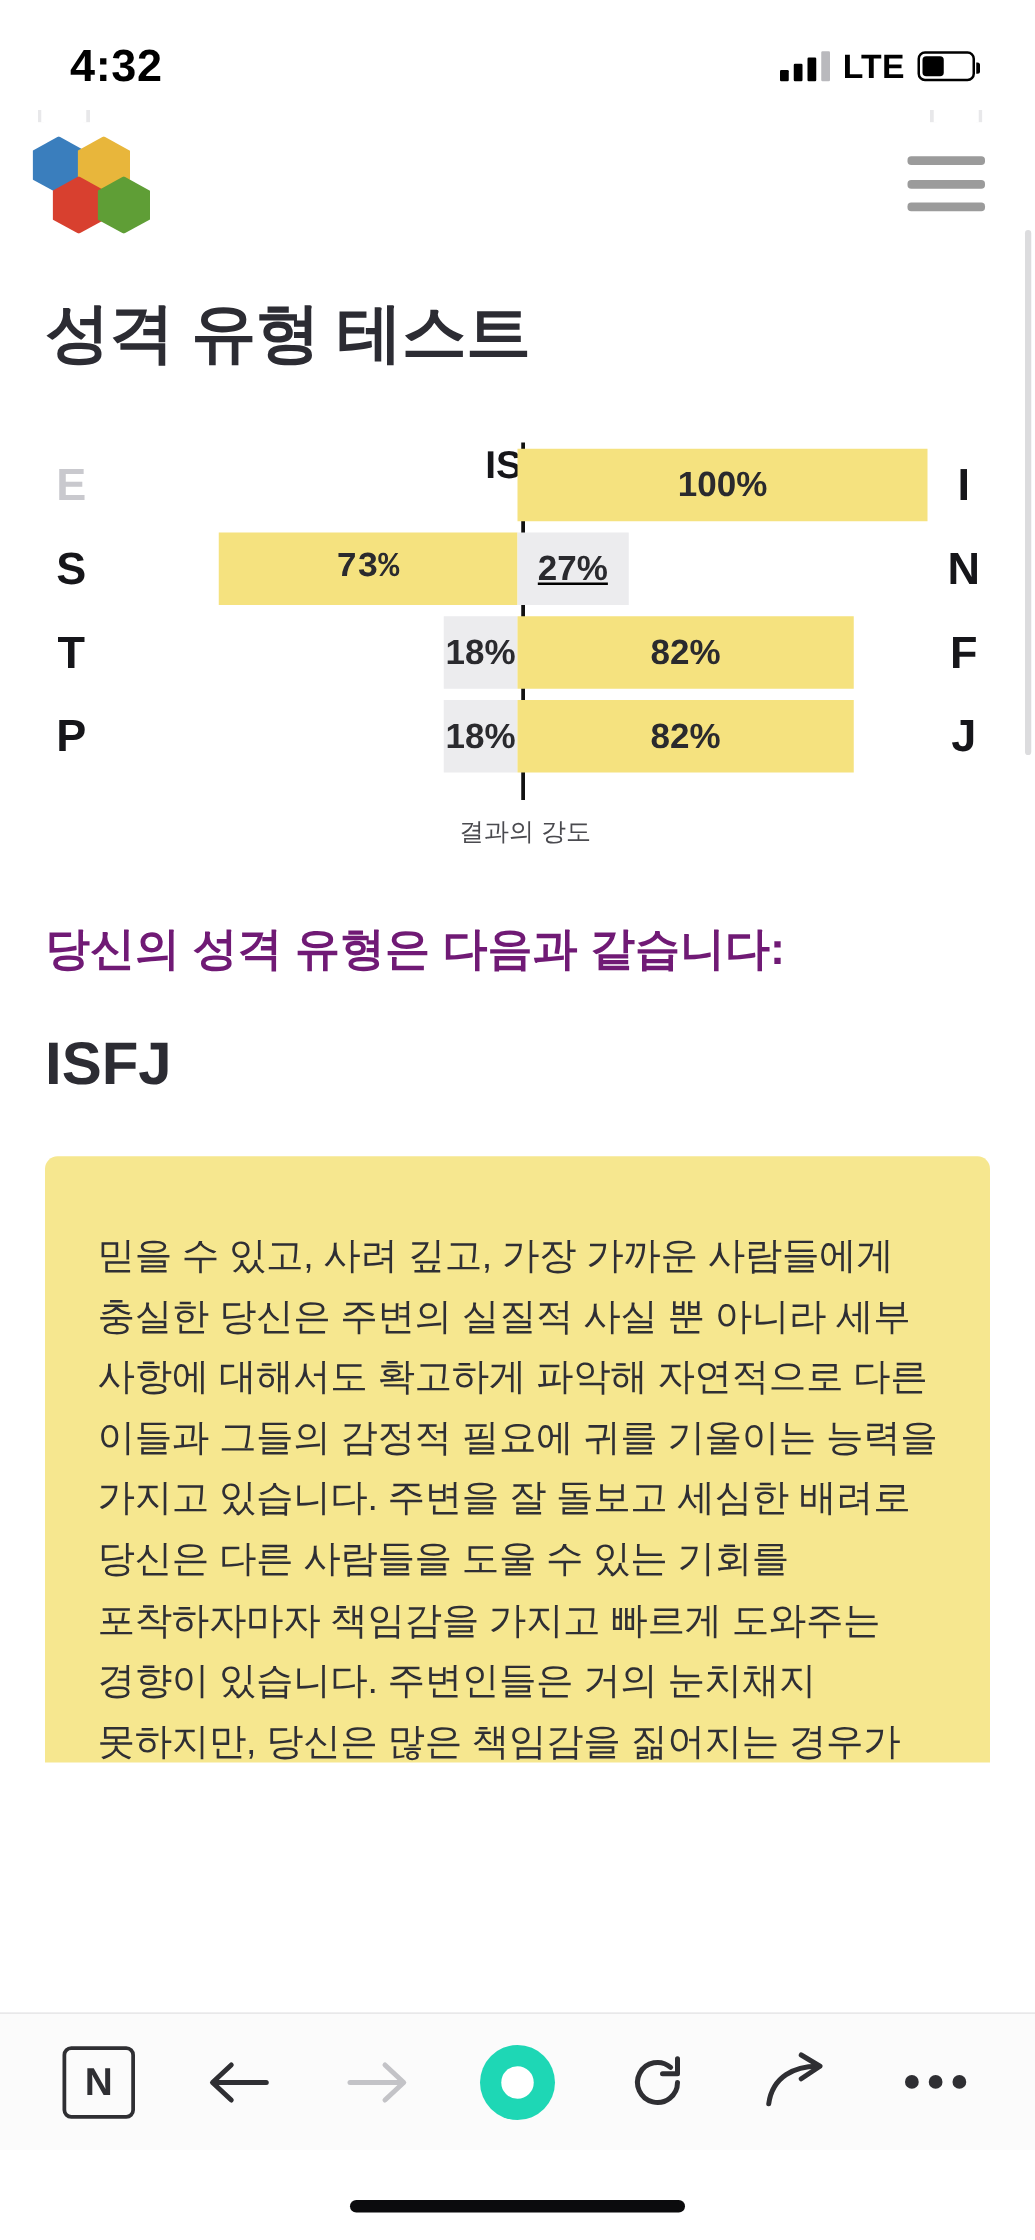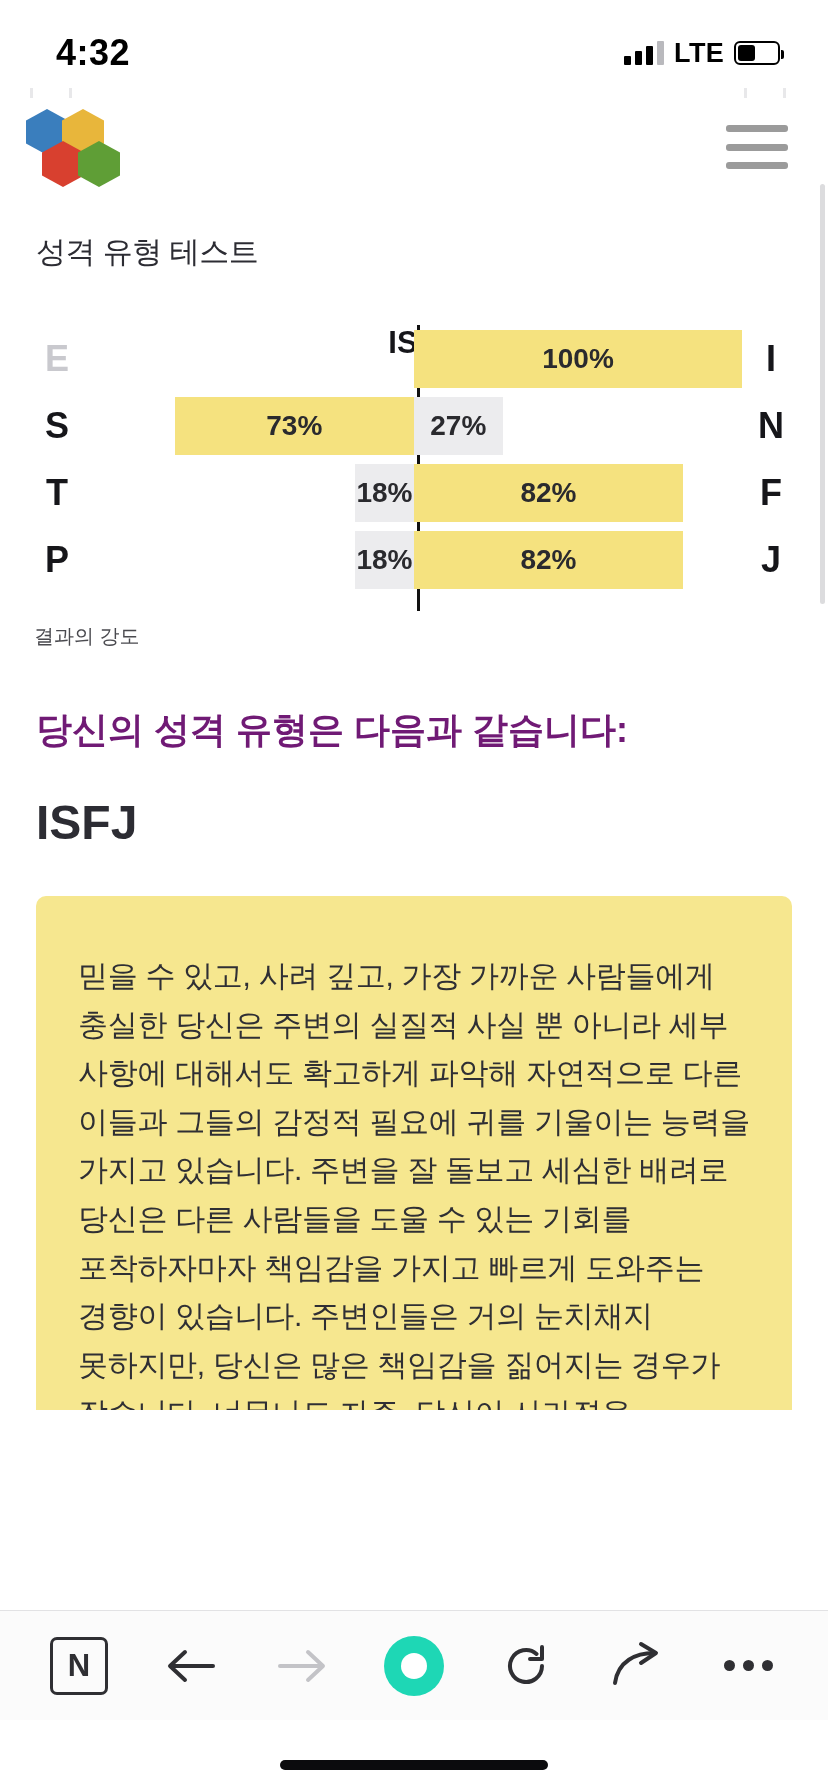--- a/index.html
+++ b/index.html
@@ -138,22 +138,22 @@
     justify-content: space-between;
   }
   .hamburger span {
     display: block;
     height: 7px;
     background: #9b9b9b;
     border-radius: 3px;
   }
 
   h1.page-title {
-    font-size: 30px;
-    font-weight: normal;
+    font-size: 52px;
+    font-weight: bold;
     color: #2c2c33;
     padding: 26px 36px 0 36px;
     letter-spacing: -0.5px;
   }
 
   
   .chart-wrap {
     position: relative;
     margin-top: 52px;
     padding: 0 28px;
@@ -225,21 +225,21 @@
     display: flex;
     align-items: center;
     justify-content: center;
     font-size: 28px;
     font-weight: bold;
     color: #2a2a2e;
   }
   .seg.fill { background: #f5e27f; }
   .seg.ghost { background: #ececee; }
   .axis-caption {
-    text-align: left;
+    text-align: center;
     font-size: 20px;
     color: #4a4a4f;
     margin-top: 30px;
     transform: translateX(6px);
   }
 
   
   .result-lead {
     font-size: 36px;
     font-weight: bold;
@@ -409,23 +409,23 @@
             <div class="seg fill" style="width:100%;">100%</div>
           </div>
         </div>
         <div class="side-label">I</div>
       </div>
 
       <div class="row">
         <div class="side-label">S</div>
         <div class="bars">
           <div class="half left" style="width:50%;">
-            <div class="seg fill" style="width:73%;">73%</div>
-          </div>
-          <div class="half right" style="width:50%;">
+            <div class="seg fill" style="width:73%;font-family:Liberation Mono, monospace;">73%</div>
+          </div>
+          <div class="half right" style="width:50%;text-decoration:underline;">
             <div class="seg ghost" style="width:27%;">27%</div>
           </div>
         </div>
         <div class="side-label">N</div>
       </div>
 
       <div class="row">
         <div class="side-label">T</div>
         <div class="bars">
           <div class="half left" style="width:50%;">

